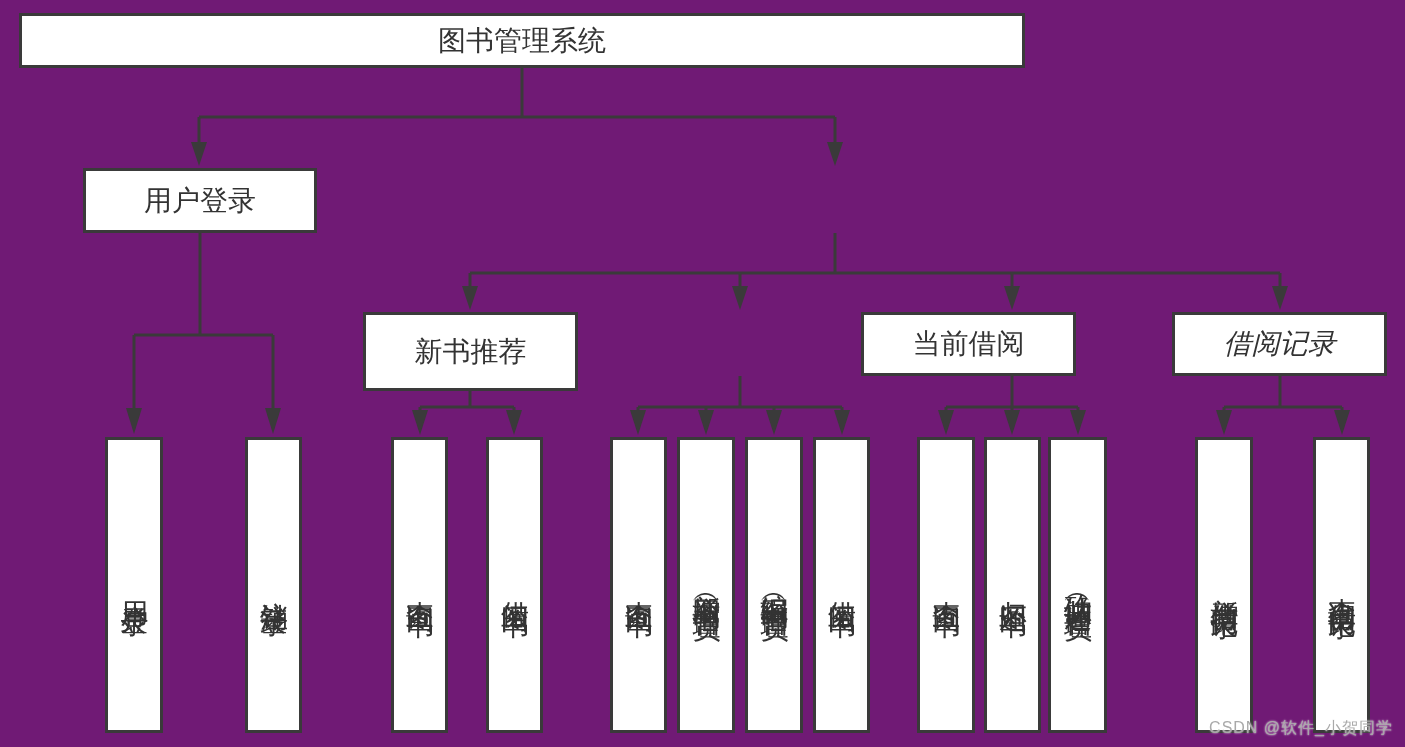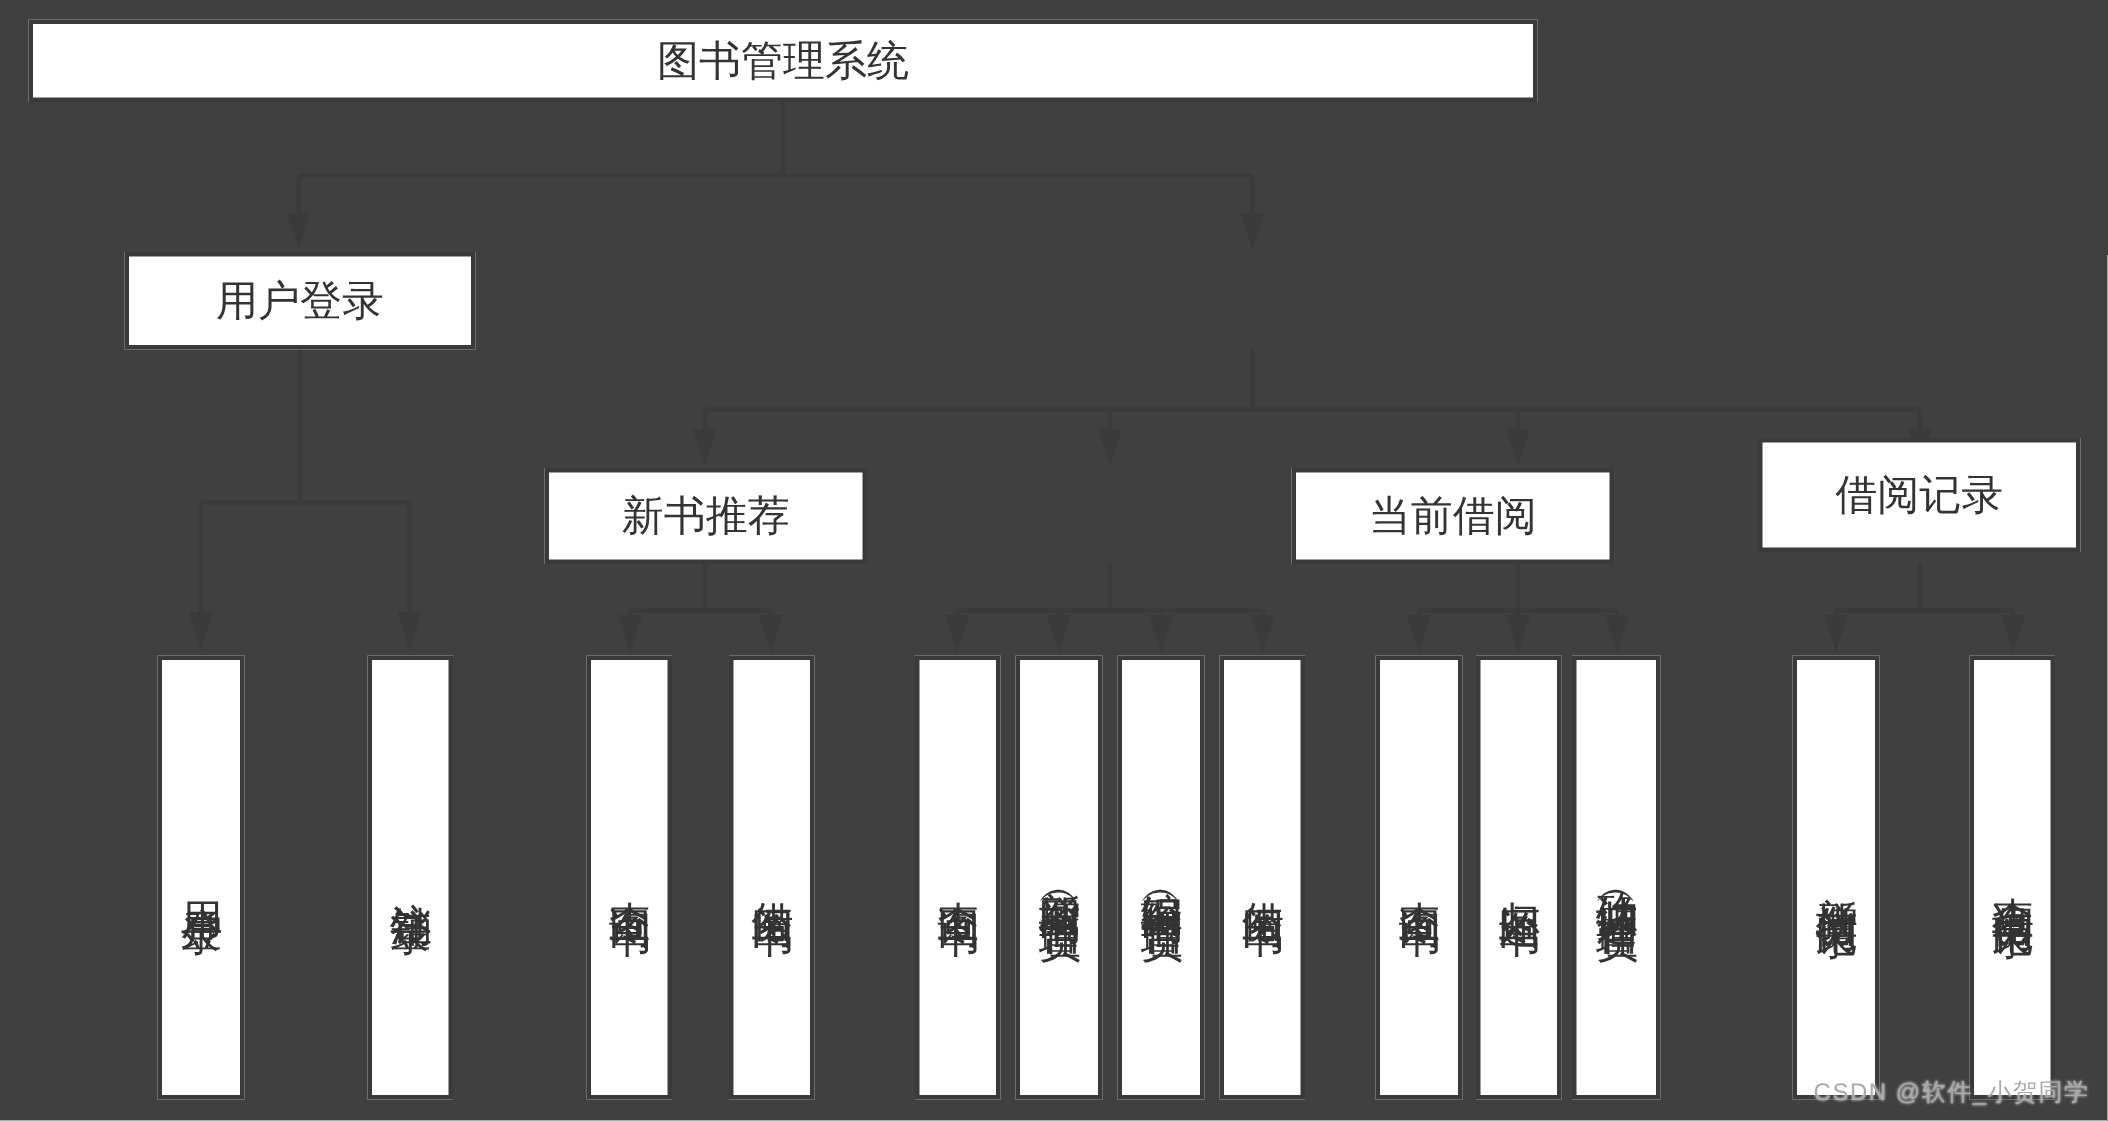--- a/index.html
+++ b/index.html
@@ -4,21 +4,21 @@
 <style>
   html, body {
     margin: 0;
     padding: 0;
     background: #ffffff;
   }
   .stage {
     position: relative;
     width: 1405px;
     height: 747px;
-    background: #404040;
+    background: #701a75;
     font-family: "Liberation Sans", "DejaVu Sans", sans-serif;
     color: #333333;
     overflow: hidden;
   }
   .connectors {
     position: absolute;
     left: 0;
     top: 0;
     pointer-events: none;
   }
@@ -113,27 +113,27 @@
   </svg>
 
   <div class="node" style="left:19px; top:13px; width:1006px; height:55px;">
     <span class="lbl">图书管理系统</span>
   </div>
 
   <div class="node" style="left:83px; top:168px; width:234px; height:65px;">
     <span class="lbl">用户登录</span>
   </div>
 
-  <div class="node" style="left:363px; top:312px; width:215px; height:64px;">
+  <div class="node" style="left:363px; top:312px; width:215px; height:79px;">
     <span class="lbl">新书推荐</span>
   </div>
   <div class="node" style="left:861px; top:312px; width:215px; height:64px;">
     <span class="lbl">当前借阅</span>
   </div>
-  <div class="node" style="left:1172px; top:292px; width:215px; height:76px;">
+  <div class="node" style="left:1172px; top:312px; width:215px; height:64px;font-style:italic;">
     <span class="lbl">借阅记录</span>
   </div>
 
   <div class="node leaf" style="left:105px; top:437px; width:58px; height:296px;">
     <span class="lbl">用户登录</span>
   </div>
   <div class="node leaf" style="left:245px; top:437px; width:57px; height:296px;">
     <span class="lbl">注销登录</span>
   </div>
 

